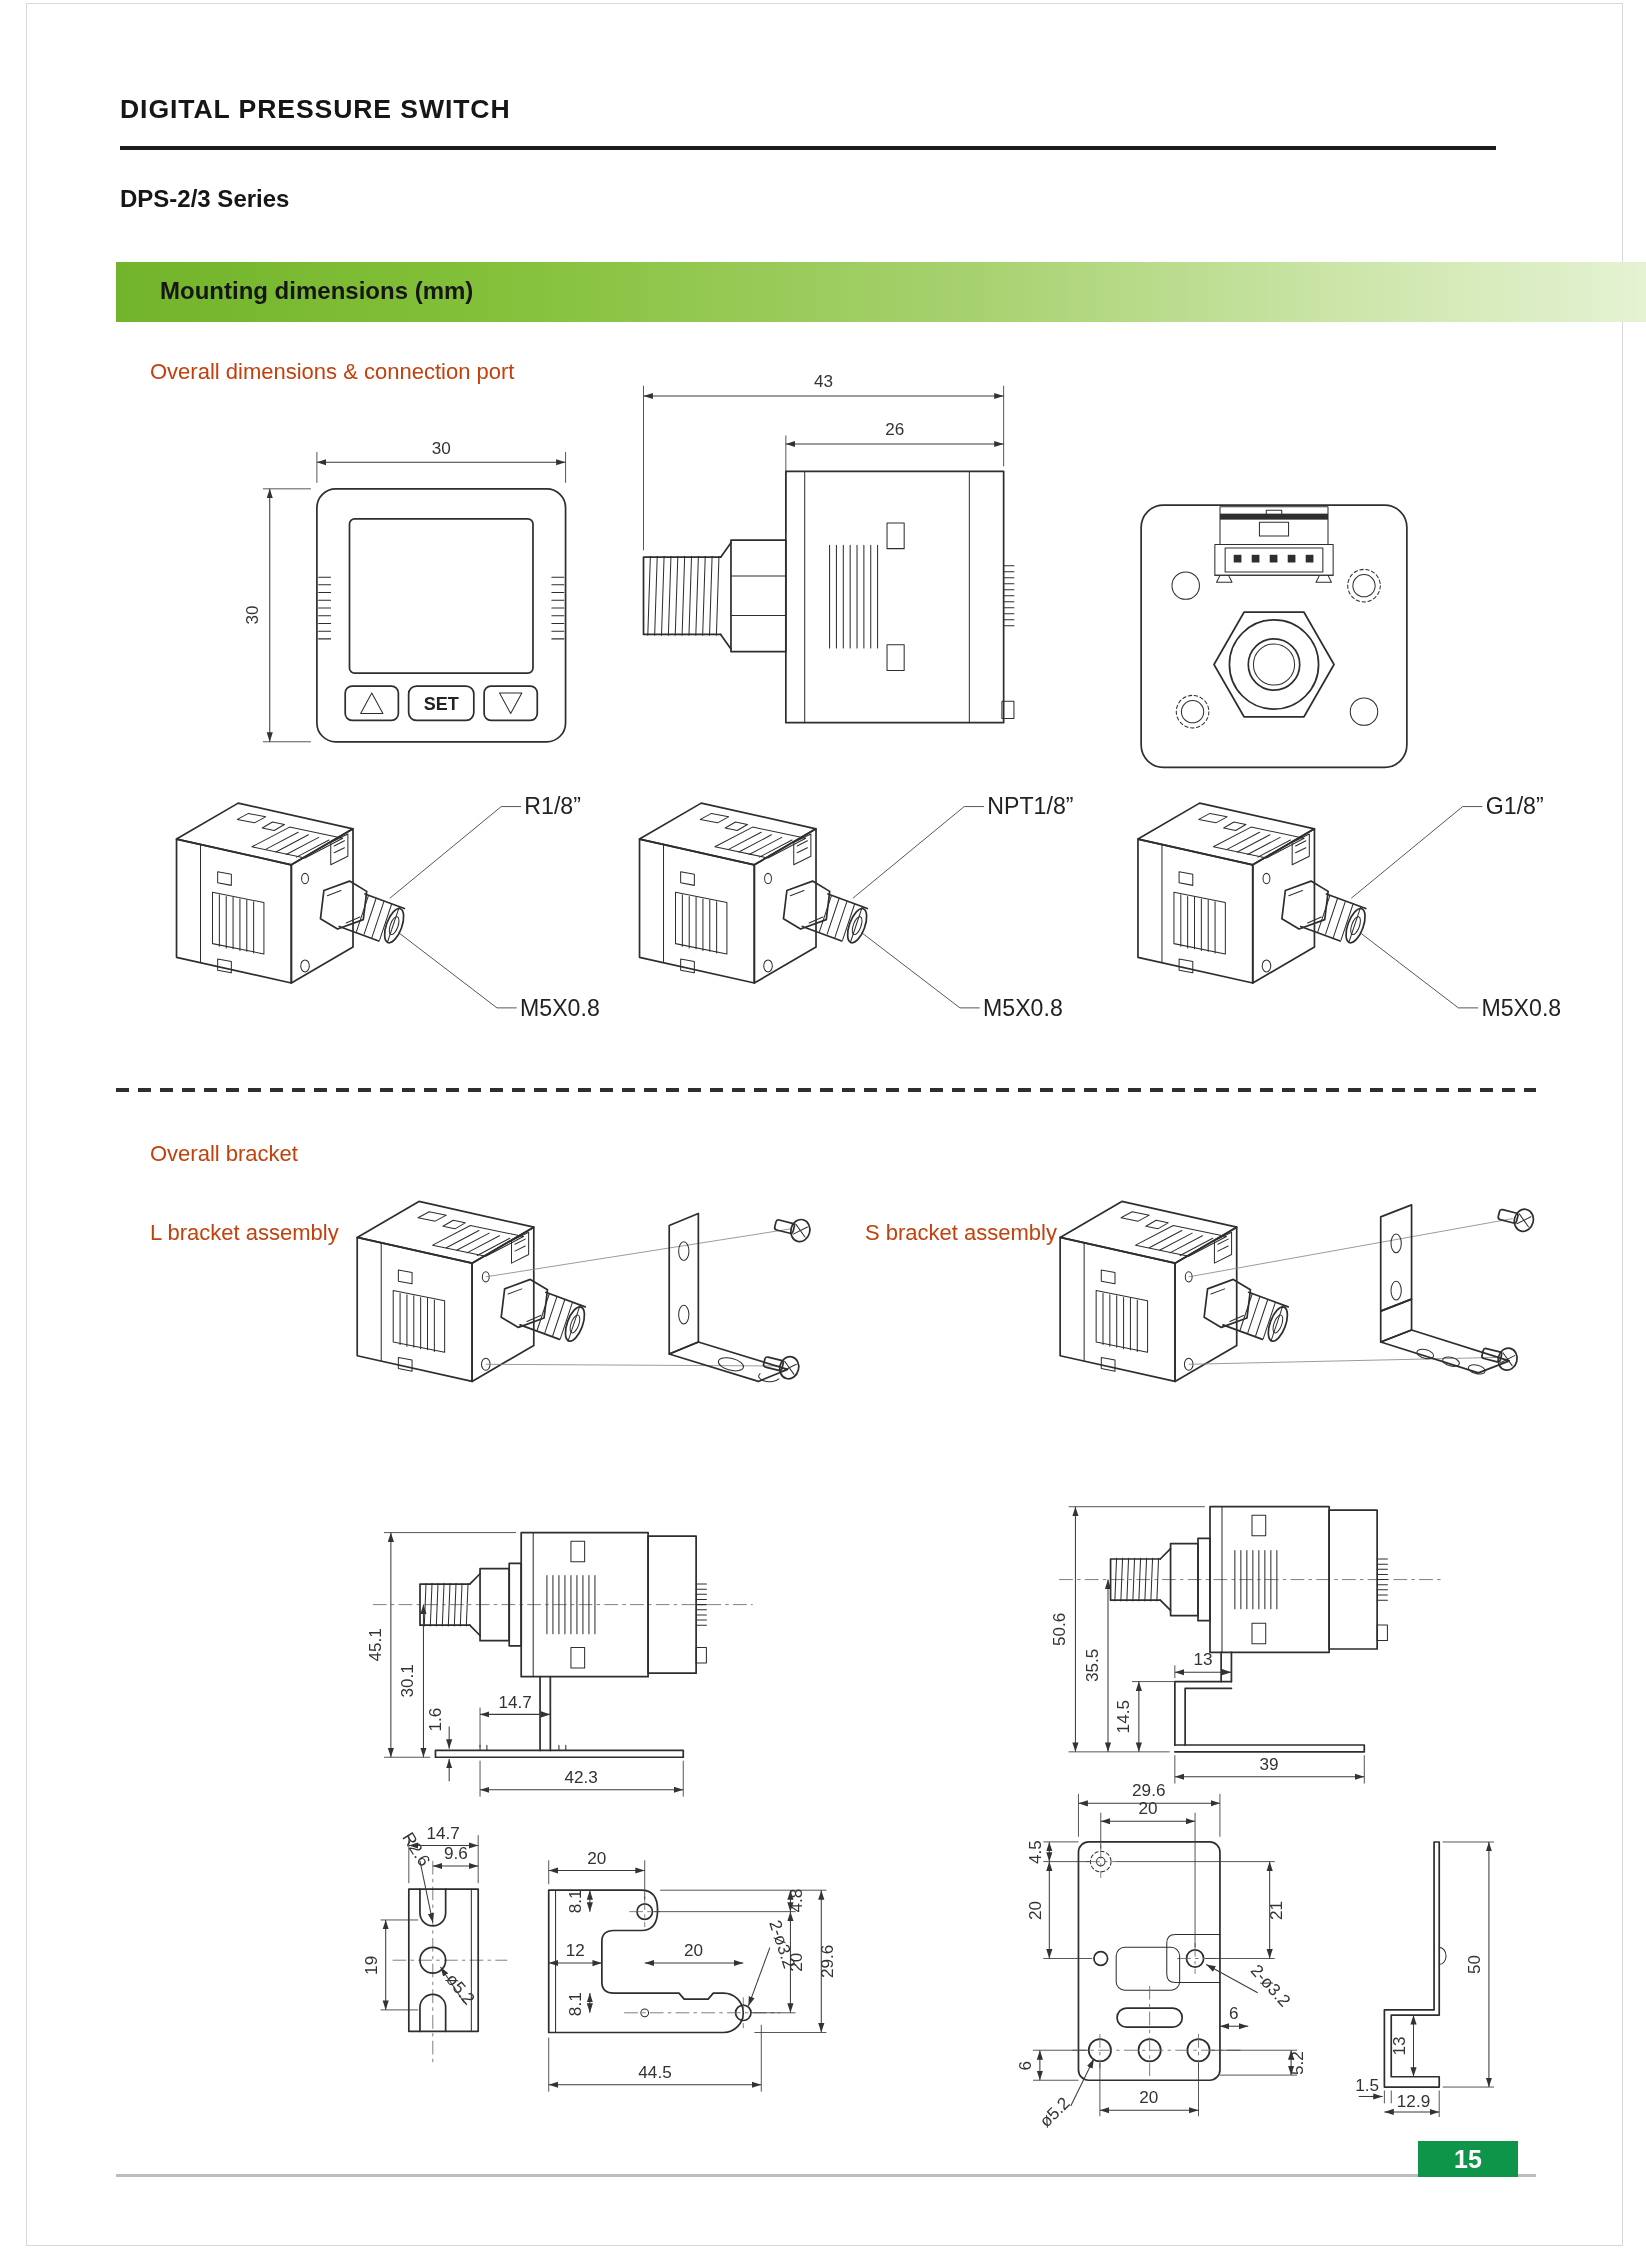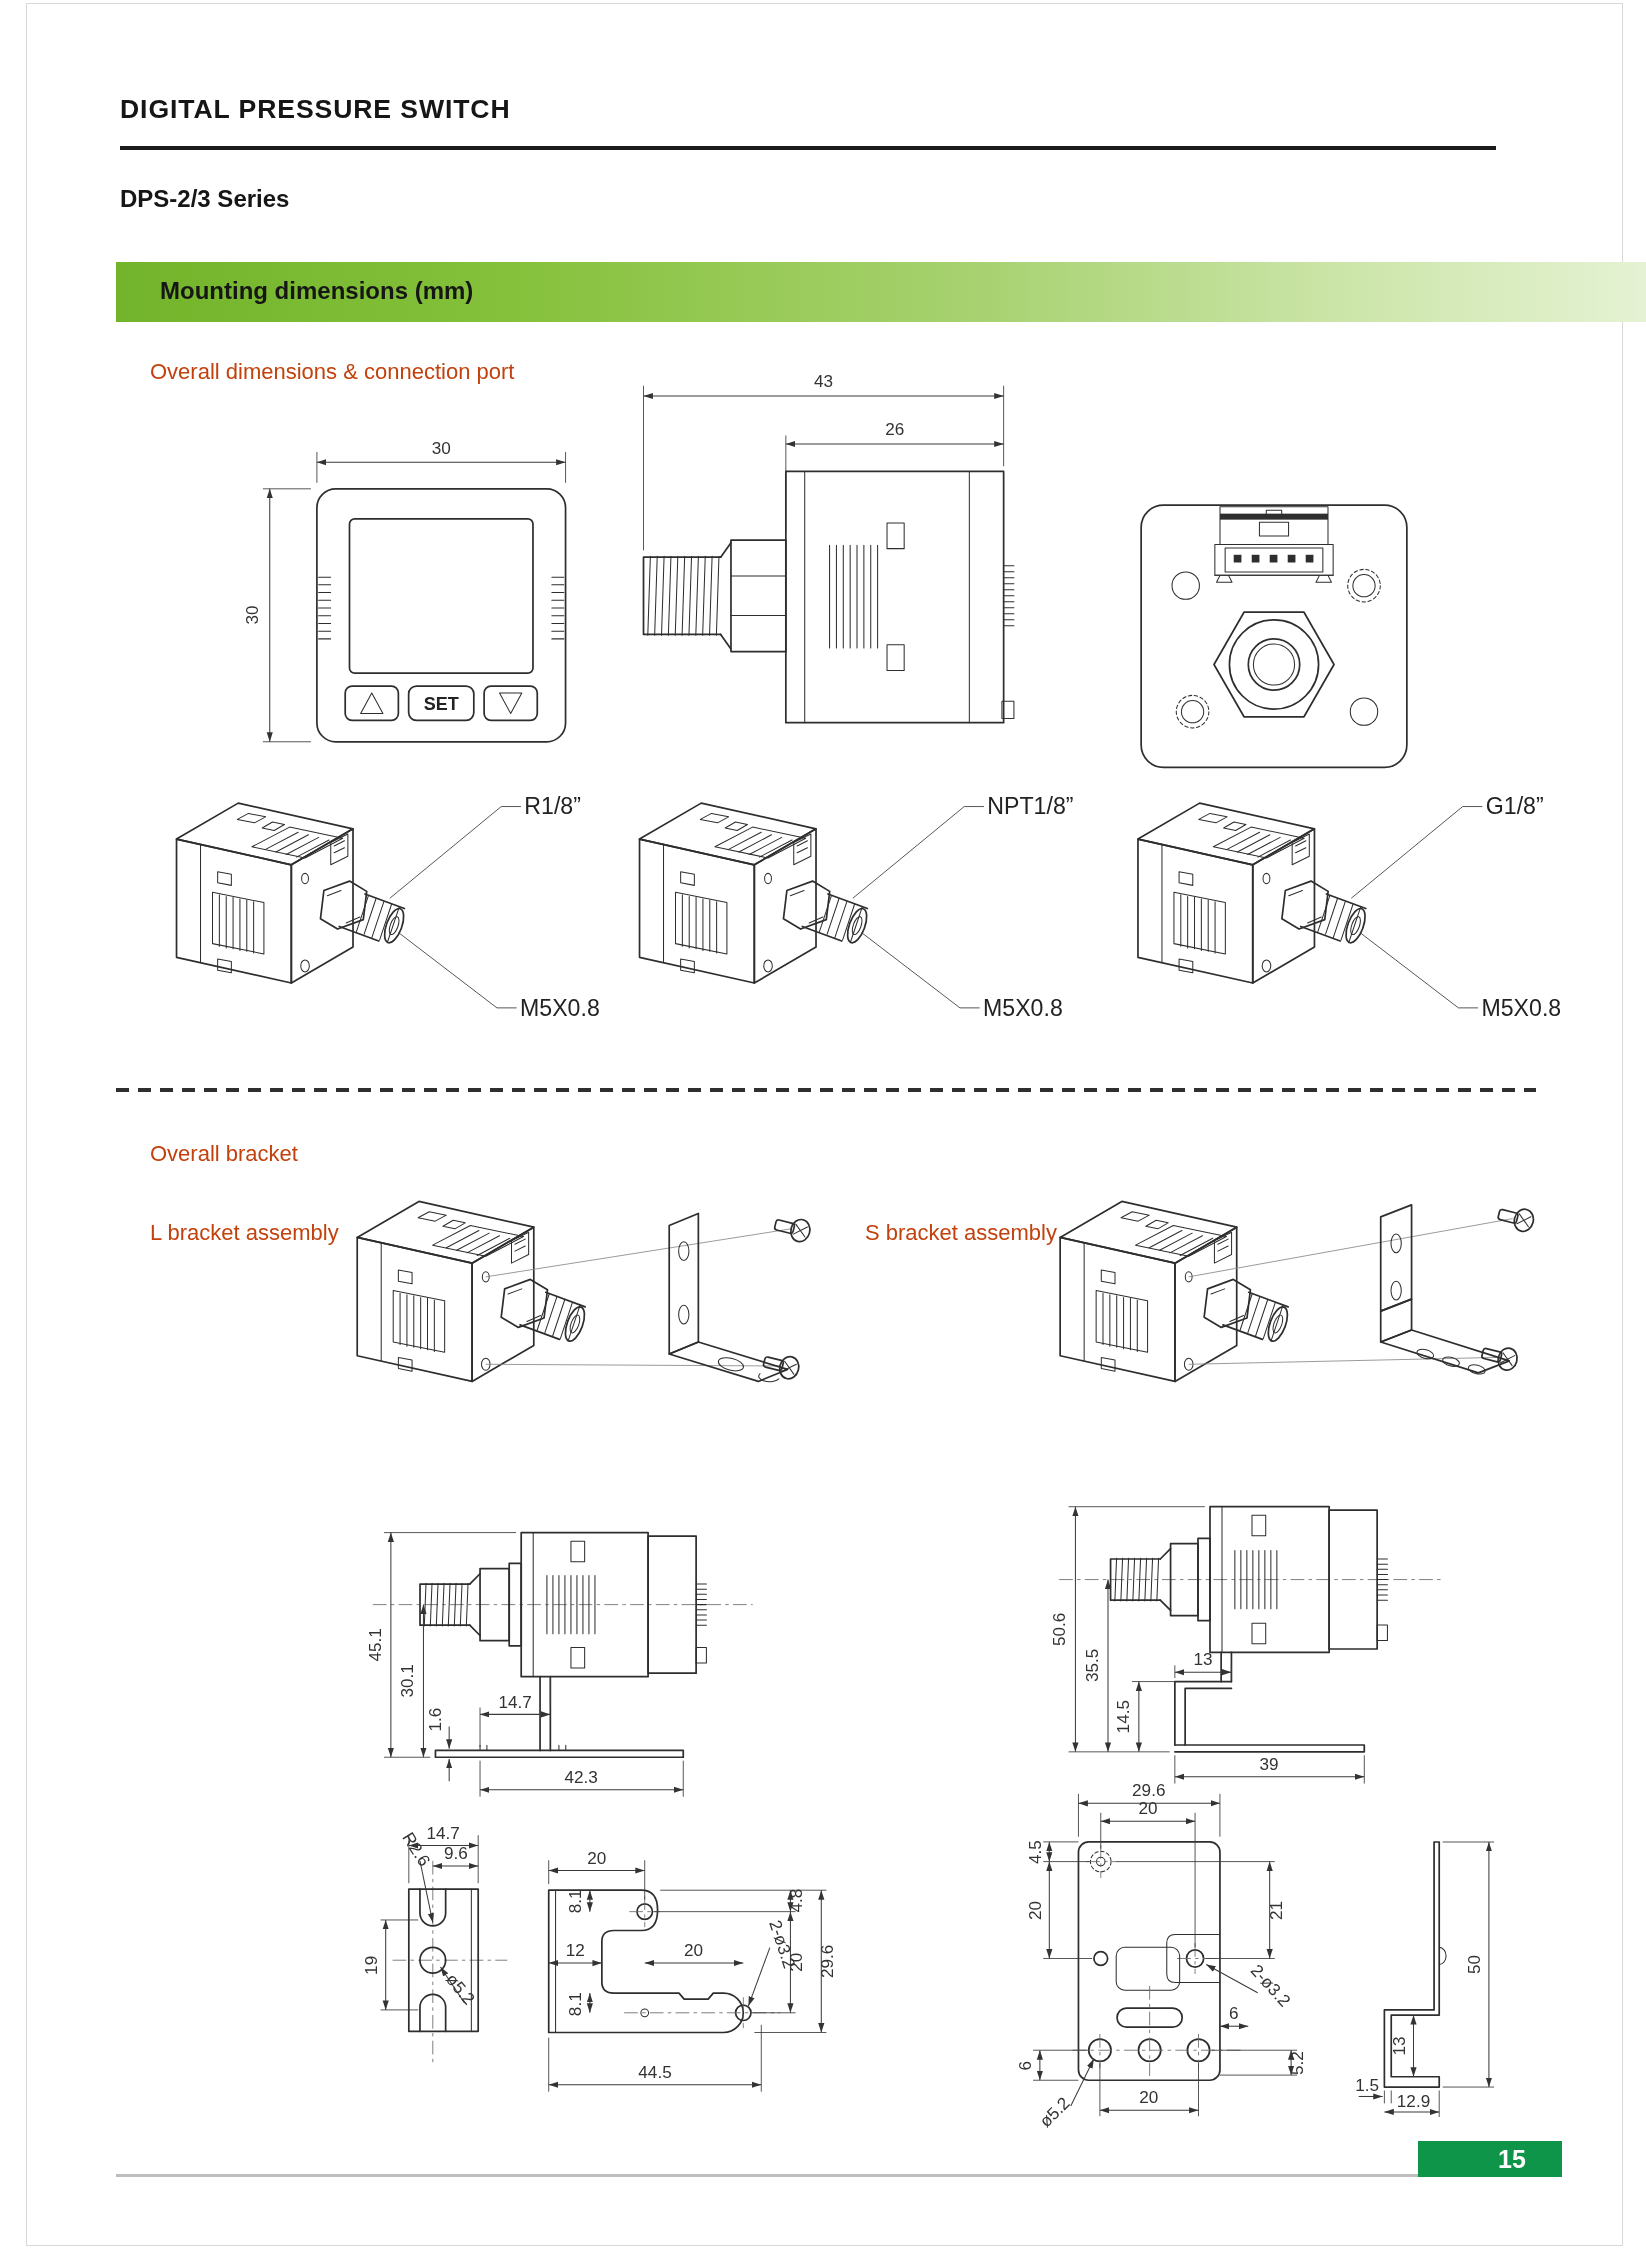--- a/index.html
+++ b/index.html
@@ -32,21 +32,21 @@
   .cl{fill:none;stroke:#6b6b6b;stroke-width:1;stroke-dasharray:16 5 4 5;}
   .dashc{stroke-dasharray:4 3;}
   text.d{font:20px "Liberation Sans",sans-serif;fill:#333;}
   text.call{font:27px "Liberation Sans",sans-serif;fill:#222;}
   text.setl{font:bold 21px "Liberation Sans",sans-serif;fill:#222;}
   .divider{position:absolute;left:116px;top:1088px;width:1420px;height:4.3px;
            background:repeating-linear-gradient(90deg,#2f2f2f 0 13px,transparent 13px 22px);}
   
   .footline{position:absolute;left:116px;top:2174px;width:1420px;height:3.4px;background:#bdbdbd;}
   .pagebox{position:absolute;left:1418px;top:2141px;width:100px;height:36px;background:#0f9549;
-           color:#fff;font-size:25px;font-weight:bold;text-align:center;line-height:36px;padding-left:44px;}
+           color:#fff;font-size:25px;font-weight:bold;text-align:center;line-height:36px;}
 </style>
 </head>
 <body>
 
 <div class="page">
   <div class="frame"></div>
 
   <svg style="position:absolute;width:0;height:0" aria-hidden="true">
     <defs>
       <marker id="ah" markerWidth="12" markerHeight="10" refX="11" refY="5" orient="auto-start-reverse" markerUnits="userSpaceOnUse">

